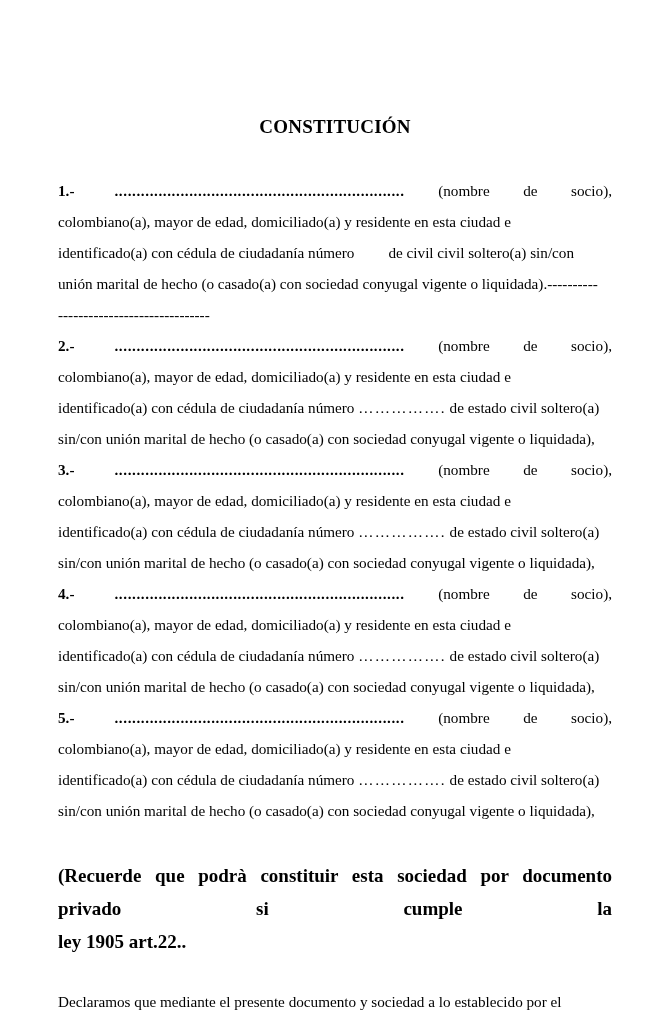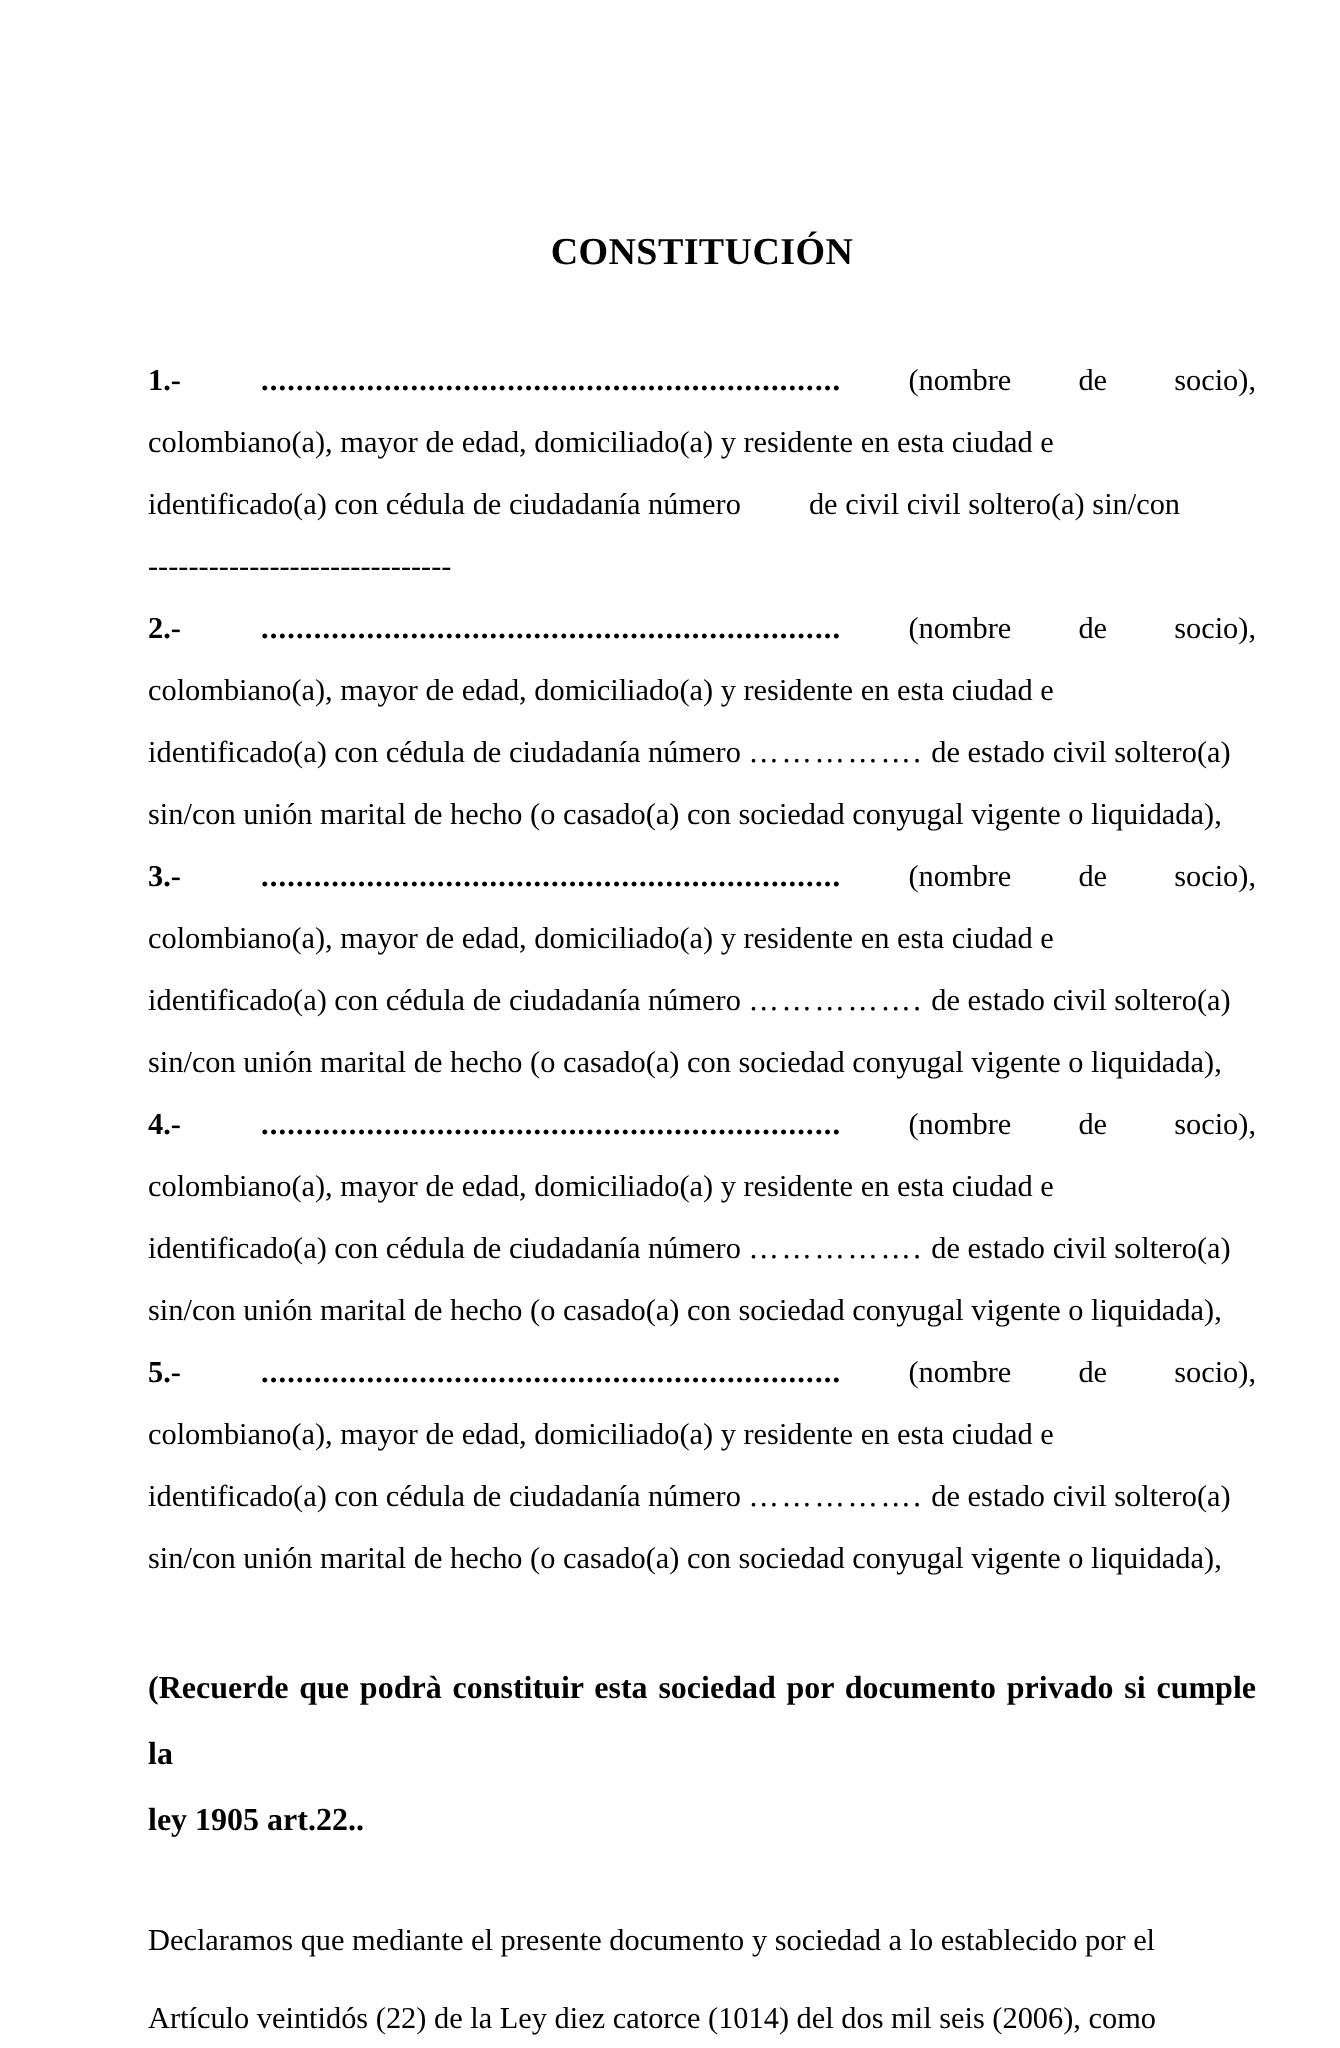--- a/index.html
+++ b/index.html
@@ -11,21 +11,20 @@
 
   .page {
     position: relative;
     width: 622px;
     height: 1024px;
     background: #ffffff;
     overflow: hidden;
     font-family: "Liberation Serif", "DejaVu Serif", serif;
     color: #000000;
     box-sizing: border-box;
-    margin-left: 16px;
   }
 
   .content {
     position: absolute;
     left: 58px;
     top: 0;
     width: 554px;
   }
 
   
@@ -102,21 +101,21 @@
 
   
   #party-1 {
     margin-top: 34px;
   }
 
   
   .note-bold {
     margin: 0;
     padding-top: 33px;
-    font-size: 16px;
+    font-size: 19px;
     line-height: 33px;
     font-weight: bold;
     text-align: justify;
     text-justify: inter-word;
   }
   .note-bold .note-line {
     display: block;
   }
   .note-bold .note-line.stretch {
     text-align-last: justify;
@@ -142,20 +141,21 @@
   <div class="content">
 
     <h1 class="doc-title">
       <span class="title-line">CONSTITUCIÓN</span>
     </h1>
 
     <p class="party-block" id="party-1">
       <span class="first-line"><span class="party-num">1.-</span><span class="num-gap"></span><span class="leader">..................................................................</span> <span class="socio-label">(nombre de socio),</span></span>
       <span class="body-text">colombiano(a), mayor de edad, domiciliado(a) y residente en esta ciudad e</span>
       <span class="body-text"><span>identificado(a) con cédula de ciudadanía número</span><span class="field-gap"></span><span>de civil civil soltero(a) sin/con</span></span>
+      <span class="body-text dash-run">unión marital de hecho (o casado(a) con sociedad conyugal vigente o liquidada).----------</span>
       <span class="dash-tail">------------------------------</span>
     </p>
 
     <p class="party-block">
       <span class="first-line"><span class="party-num">2.-</span><span class="num-gap"></span><span class="leader">..................................................................</span> <span class="socio-label">(nombre de socio),</span></span>
       <span class="body-text">colombiano(a), mayor de edad, domiciliado(a) y residente en esta ciudad e</span>
       <span class="body-text"><span>identificado(a) con cédula de ciudadanía número</span> <span class="dots-inline">…………….</span> <span>de estado civil soltero(a)</span></span>
       <span class="body-text">sin/con unión marital de hecho (o casado(a) con sociedad conyugal vigente o liquidada),</span>
     </p>
 

